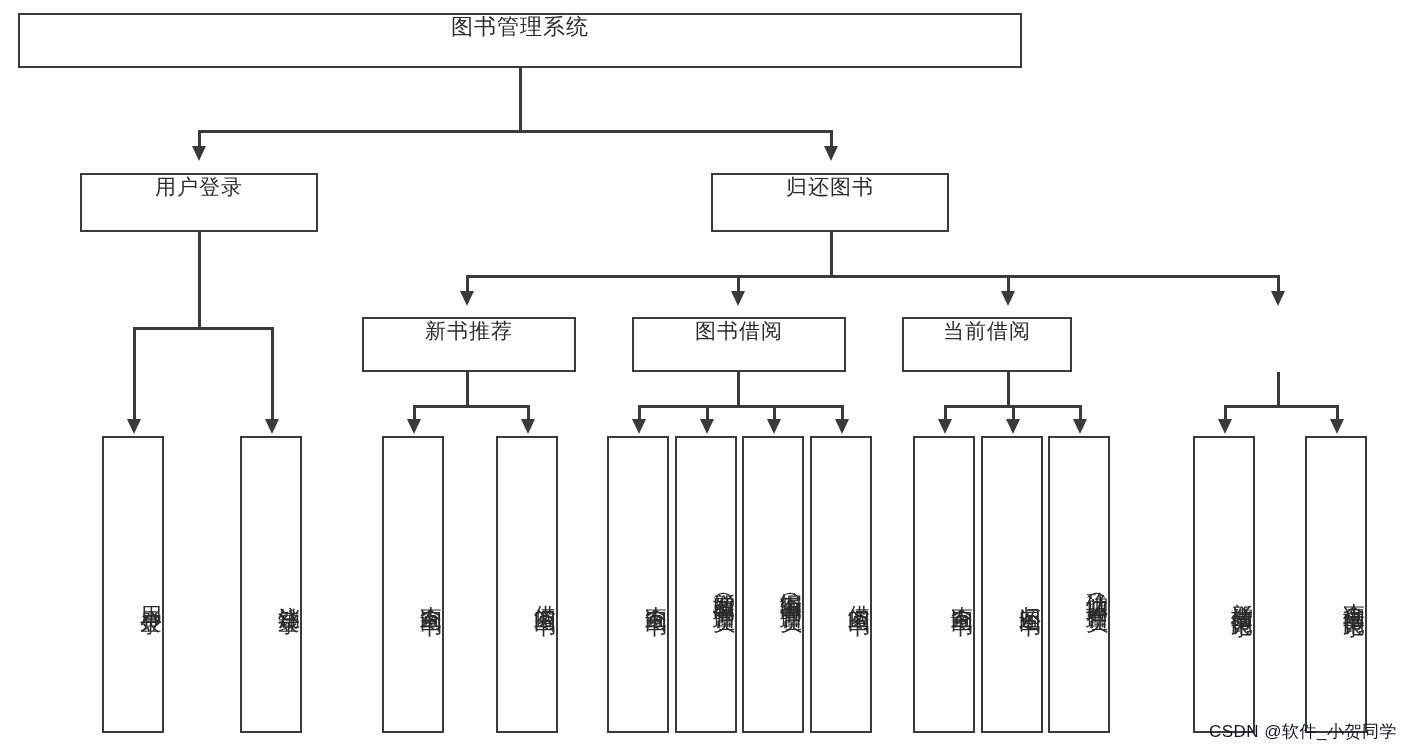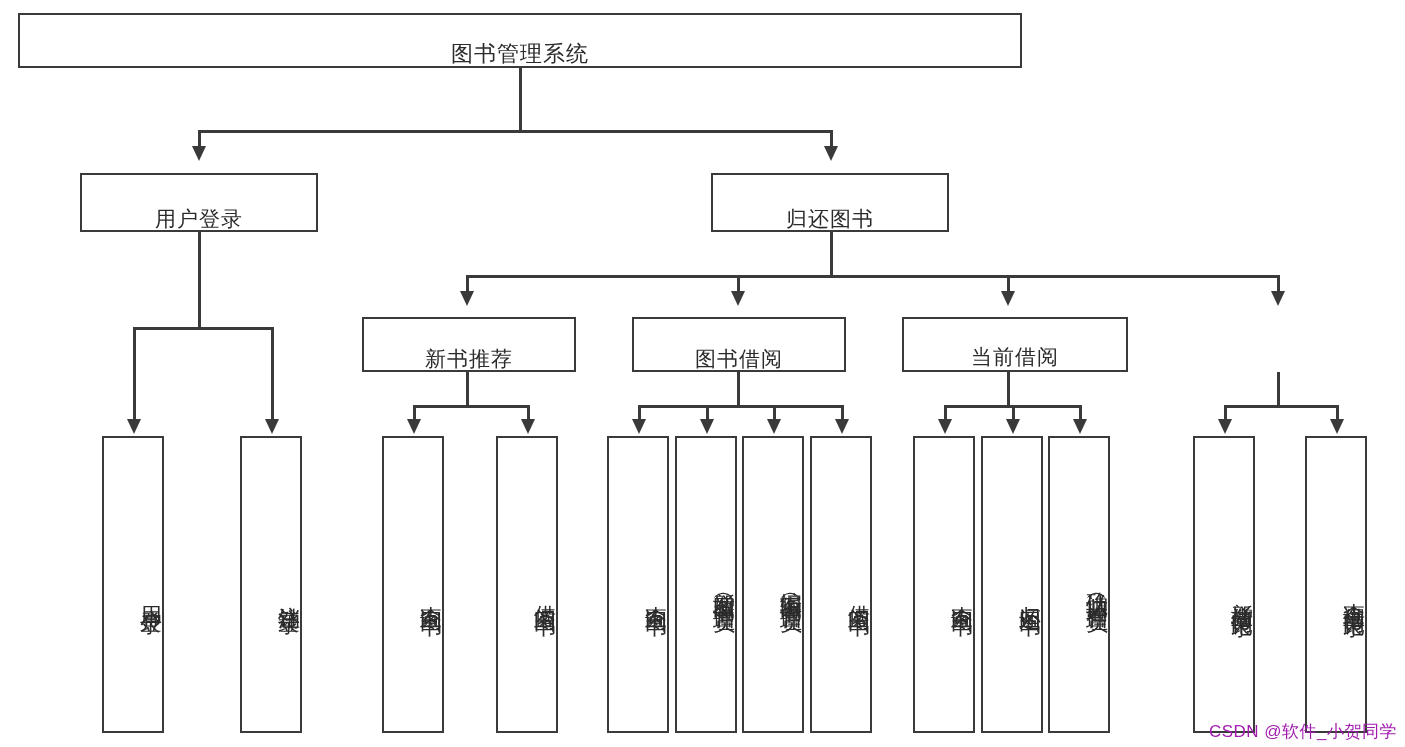--- a/index.html
+++ b/index.html
@@ -17,21 +17,21 @@
     background: #ffffff;
     overflow: hidden;
   }
   .node {
     position: absolute;
     box-sizing: border-box;
     border: 2.5px solid #3a3a3a;
     background: #ffffff;
     color: #2b2b2b;
     display: flex;
-    align-items: flex-end;
+    align-items: flex-start;
     justify-content: center;
     font-size: 21px;
     letter-spacing: 1px;
     line-height: 1.1;
   }
   .node.root   { font-size: 22px; }
   .node.lvl2   { font-size: 21px; }
   .node.lvl3   { font-size: 21px; }
   .node.leaf {
     writing-mode: vertical-rl;
@@ -56,21 +56,21 @@
     height: 0;
     border-left: 7px solid transparent;
     border-right: 7px solid transparent;
     border-top: 15px solid #3a3a3a;
   }
   .watermark {
     position: absolute;
     right: 8px;
     bottom: 4px;
     font-size: 17px;
-    color: #a21caf;
+    color: #0f172a;
     letter-spacing: 0.5px;
     white-space: nowrap;
     font-family: "Liberation Sans", "DejaVu Sans", sans-serif;
   }
 </style>
 </head>
 <body>
 
 <div id="canvas">
 
@@ -110,21 +110,21 @@
   <div class="arrow" style="left:731px; top:291px;"></div>
   <div class="arrow" style="left:1001px; top:291px;"></div>
   <div class="arrow" style="left:1271px; top:291px;"></div>
 
   <div class="node lvl3" style="left:632px; top:317px; width:214px; height:55px;">
     <span>图书借阅</span>
   </div>
   <div class="node lvl3" style="left:362px; top:317px; width:214px; height:55px;">
     <span>新书推荐</span>
   </div>
-  <div class="node lvl3" style="left:902px; top:317px; width:226px; height:55px;font-family:Liberation Mono, monospace;">
+  <div class="node lvl3" style="left:902px; top:317px; width:170px; height:55px;">
     <span>当前借阅</span>
   </div>
 
   <div class="conn v" style="left:466px; top:372px; height:33px;"></div>
   <div class="conn h" style="left:413px; top:405px; width:116px;"></div>
   <div class="conn v" style="left:413px; top:405px; height:16px;"></div>
   <div class="conn v" style="left:527px; top:405px; height:16px;"></div>
   <div class="arrow" style="left:407px; top:419px;"></div>
   <div class="arrow" style="left:521px; top:419px;"></div>
 

